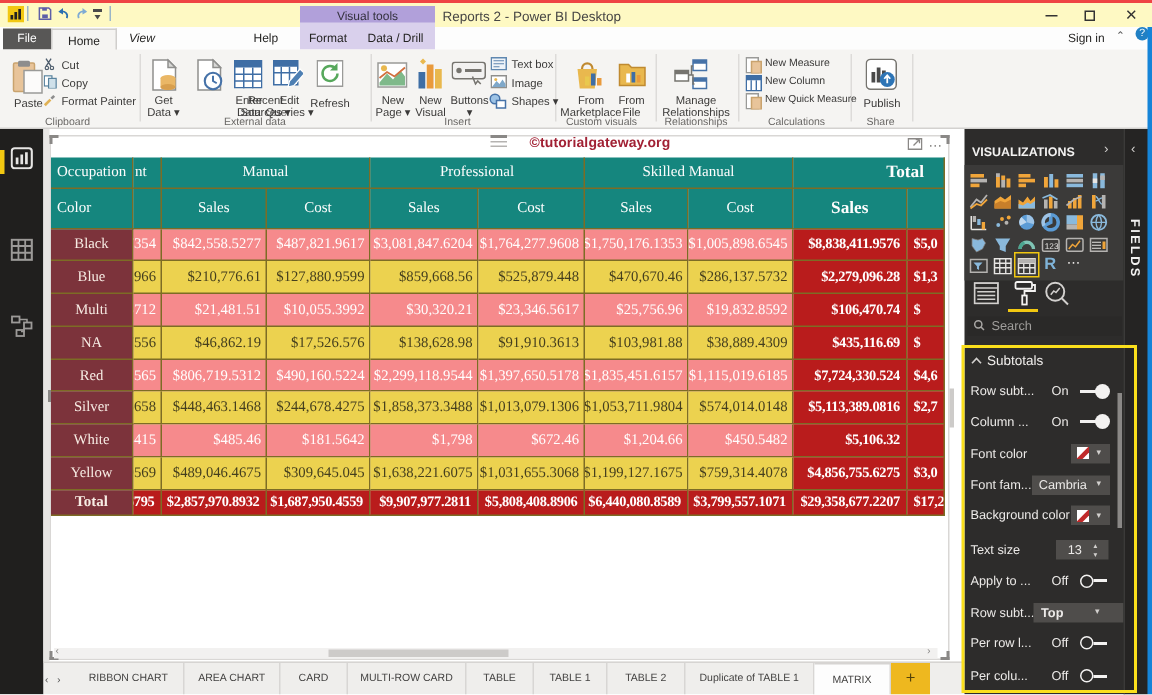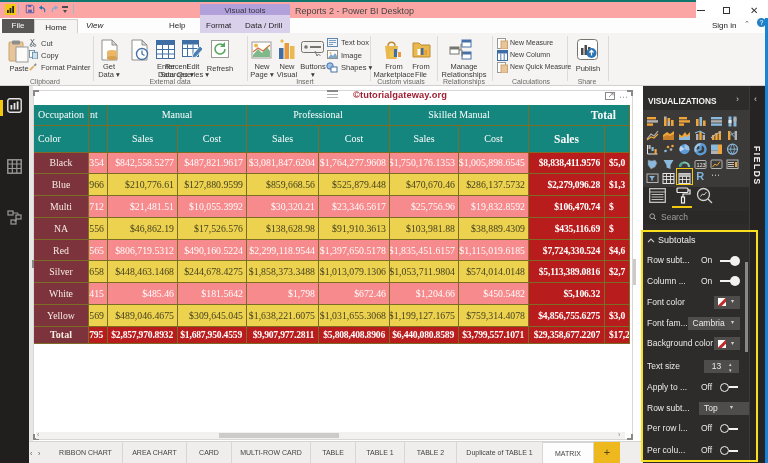--- a/index.html
+++ b/index.html
@@ -1,21 +1,21 @@
 <!DOCTYPE html>
 <html><head>
 <meta charset="utf-8">
 <style>
   * { margin:0; padding:0; box-sizing:border-box; }
   html,body { width:768px; height:463px; overflow:hidden; }
   body { font-family:"Liberation Sans", sans-serif; }
   #app { position:relative; width:768px; height:463px; background:#fff; overflow:hidden; }
   .abs { position:absolute; }
   
-  #titlebar { left:0; top:0; width:696px; height:18px; background:#fca5a5; border-top:2px solid #0f766e; }
+  #titlebar { left:0; top:0; width:768px; height:18px; background:#fef9c3; border-top:2px solid #ef4444; }
   #tabrow { left:0; top:18px; width:768px; height:15px; background:#fdfdfd; }
   #ribbon { left:0; top:33px; width:768px; height:53px; background:#f5f4f2; border-bottom:1px solid #d3d1cf; }
   .rlabel { position:absolute; top:45px; font-size:7px; color:#6a6866; text-align:center; }
   .rsep { position:absolute; top:3px; height:45px; width:1px; background:#dddbd9; }
   .ritem { position:absolute; text-align:center; font-size:7.5px; line-height:7.6px; color:#3b3a39; }
   .small-lab { position:absolute; font-size:7.5px; color:#3b3a39; }
   
   #leftnav { left:0; top:86px; width:29px; height:377px; background:#201f1e; }
   #canvas { left:29px; top:86px; width:614px; height:355px; background:#ffffff; border-left:4px solid #e8e6e4; }
   #tabbar { left:29px; top:441px; width:614px; height:22px; background:#efeeec; border-top:1px solid #d6d4d2; }
@@ -509,21 +509,21 @@
         </div>
         <div class="abs" style="left:88px;top:252.7px;color:#d2d0ce;font-size:6px;">▾</div>
     <div class="stlabel" style="top:275.0px;">Text size</div>
     <div class="stbox" style="left:61px;top:274.0px;width:35px;height:13px;line-height:13px;text-align:center;padding-right:10px;">13</div>
     <div class="abs" style="left:86px;top:274.5px;color:#d2d0ce;font-size:5px;line-height:6px;">▴<br>▾</div>
     <div class="stlabel" style="top:295.5px;">Apply to ...</div>
     <div class="stonoff" style="top:295.5px;">Off</div>
     <div class="abs" style="left:77px;top:296.5px;width:9px;height:9px;border-radius:50%;border:1.5px solid #f3f2f1;"></div>
         <div class="abs" style="left:86px;top:300.0px;width:9px;height:2px;background:#f3f2f1;"></div>
     <div class="stlabel" style="top:316.5px;">Row subt...</div>
-    <div class="stbox" style="left:56px;top:315.5px;width:65px;height:13px;line-height:13px;padding-left:5px;">Top</div>
+    <div class="stbox" style="left:46px;top:315.5px;width:65px;height:13px;line-height:13px;padding-left:5px;font-weight:bold;">Top</div>
     <div class="abs" style="left:87px;top:317.0px;color:#d2d0ce;font-size:6px;">▾</div>
     <div class="stlabel" style="top:337.1px;">Per row l...</div>
     <div class="stonoff" style="top:337.1px;">Off</div>
     <div class="abs" style="left:77px;top:338.1px;width:9px;height:9px;border-radius:50%;border:1.5px solid #f3f2f1;"></div>
         <div class="abs" style="left:86px;top:341.6px;width:9px;height:2px;background:#f3f2f1;"></div>
     <div class="stlabel" style="top:359.1px;">Per colu...</div>
     <div class="stonoff" style="top:359.1px;">Off</div>
     <div class="abs" style="left:77px;top:360.1px;width:9px;height:9px;border-radius:50%;border:1.5px solid #f3f2f1;"></div>
         <div class="abs" style="left:86px;top:363.6px;width:9px;height:2px;background:#f3f2f1;"></div>
       </div>

